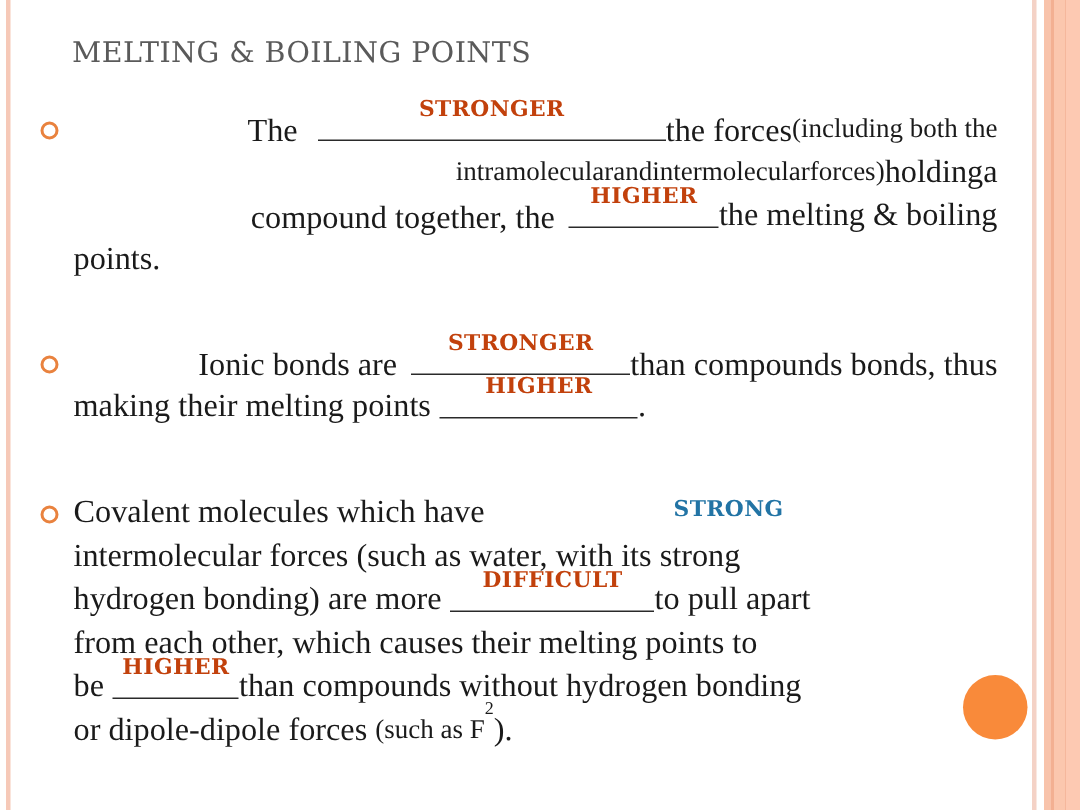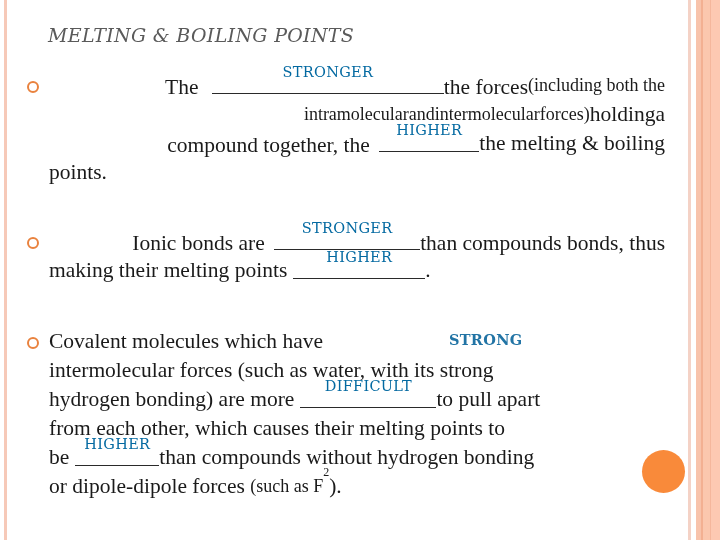--- a/index.html
+++ b/index.html
@@ -41,21 +41,20 @@
         #f3b092 5px, #f3b092 7px,
         #fbc7ae 7px, #fbc7ae 14px,
         #f5b79c 14px, #f5b79c 15px,
         #fdc9b2 15px, #fdc9b2 24px);
     }
     .title {
       position: absolute;
       left: 48px;
       top: 24px;
       font-family: "DejaVu Serif", "Liberation Serif", serif;
-      font-style: italic;
       font-size: 19px;
       color: #5a5a5a;
       letter-spacing: 0.3px;
       font-variant: small-caps;
       white-space: nowrap;
     }
     .title .tt {
       text-transform: uppercase;
       font-size: 19px;
     }
@@ -96,23 +95,23 @@
       height: 22px;
       vertical-align: baseline;
     }
     .ans {
       position: absolute;
       left: 0;
       right: 0;
       bottom: 6px;
       text-align: center;
       font-family: "DejaVu Serif", "Liberation Serif", serif;
-      font-weight: normal;
+      font-weight: bold;
       font-size: 14.5px;
-      color: #0369a1;
+      color: #c2410c;
       letter-spacing: 0.3px;
     }
     .float-ans {
       position: absolute;
       font-family: "DejaVu Serif", "Liberation Serif", serif;
       font-weight: bold;
       font-size: 14.5px;
       color: #2274a5;
       letter-spacing: 0.3px;
       white-space: nowrap;

